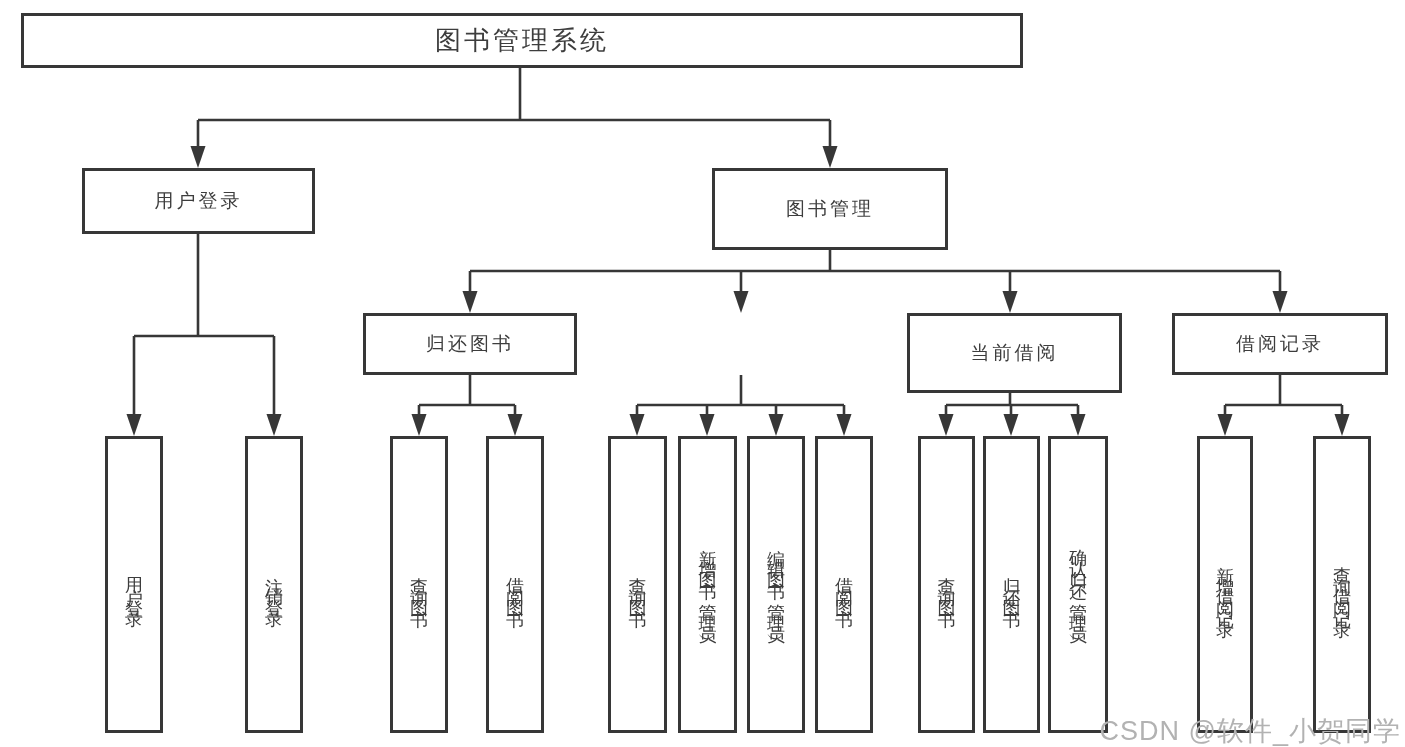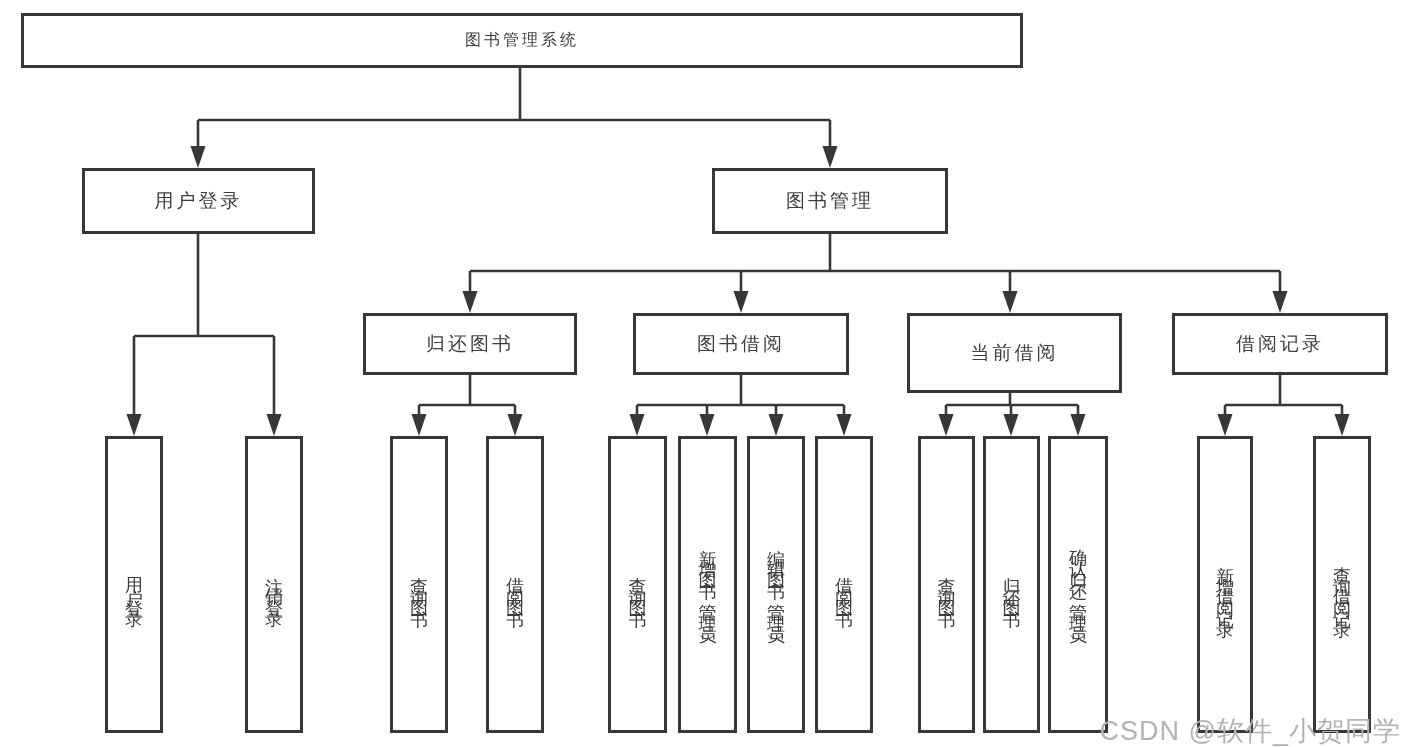--- a/index.html
+++ b/index.html
@@ -15,21 +15,21 @@
   .hnode {
     position: absolute;
     background: #ffffff;
     border: 3px solid #373737;
     display: flex; align-items: center; justify-content: center;
     color: #3d3d3d;
     font-size: 19px;
     letter-spacing: 3px;
     z-index: 2;
   }
-  .hnode.root { font-size: 16px; }
+  .hnode.root { font-size: 26px; }
 
   .leaf {
     position: absolute;
     top: 436px; height: 297px;
     background: #ffffff;
     border: 3px solid #373737;
     display: flex; align-items: center; justify-content: center;
     z-index: 2;
   }
   .leaf .vtext {
@@ -111,29 +111,26 @@
       <polygon points="1334.5,414 1349.5,414 1342,436" fill="#373737"></polygon>
     </svg>
 
   <div class="hnode root" style="left:21px; top:13px; width:1002px; height:55px;">
     <span>图书管理系统</span>
   </div>
 
   <div class="hnode" style="left:82px; top:168px; width:233px; height:66px;">
     <span>用户登录</span>
   </div>
-  <div class="hnode" style="left:712px; top:168px; width:236px; height:66px;">
+  <div class="hnode" style="left:712px; top:168px; width:236px; height:82px;">
     <span>图书管理</span>
   </div>
 
   <div class="hnode" style="left:363px; top:313px; width:214px; height:62px;">
     <span>归还图书</span>
-  </div>
-  <div class="hnode" style="left:633px; top:313px; width:216px; height:62px;">
-    <span>图书借阅</span>
   </div>
   <div class="hnode" style="left:907px; top:313px; width:215px; height:80px;">
     <span>当前借阅</span>
   </div>
   <div class="hnode" style="left:1172px; top:313px; width:216px; height:62px;">
     <span>借阅记录</span>
   </div>
 
   <div class="leaf" style="left:105px; width:58px;">
     <span class="vtext">用户登录</span>

